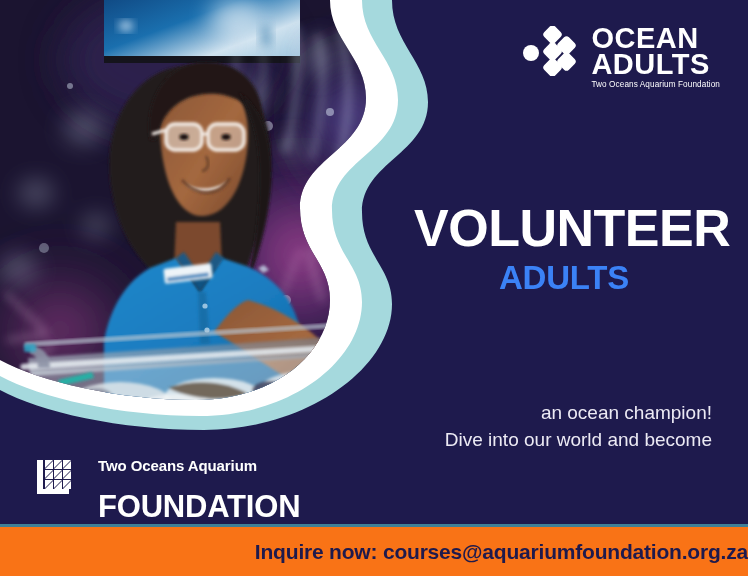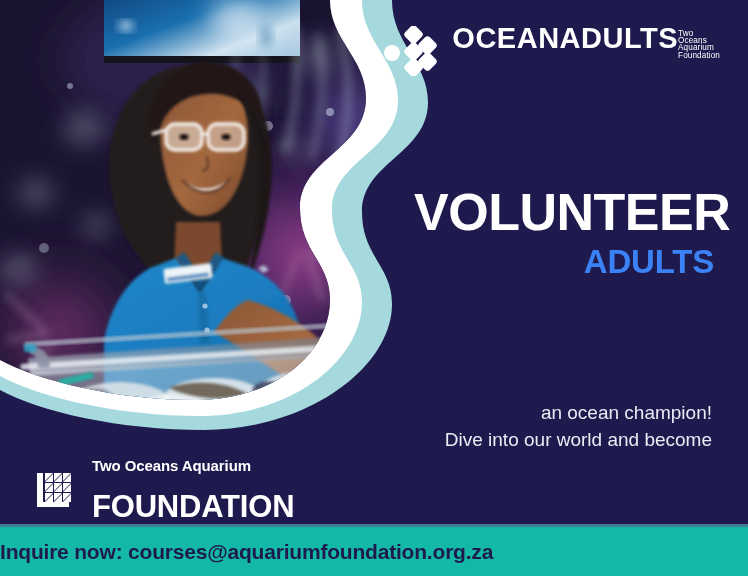--- a/index.html
+++ b/index.html
@@ -24,36 +24,36 @@
   .right-col{
     position:absolute;right:0;top:0;width:360px;height:524px;
   }
 
   
   .oc-logo{
     position:absolute;right:28px;top:26px;
     display:flex;align-items:flex-start;gap:12px;
   }
   .oc-mark{width:56px;height:50px;flex:none;}
-  .oc-words{display:flex;flex-direction:row;line-height:.88;}
+  .oc-words{display:flex;flex-direction:column;line-height:.88;}
   .oc-ocean,.oc-campus{
     color:#ffffff;font-weight:700;letter-spacing:.5px;
     font-family:"Liberation Sans",sans-serif;
   }
   .oc-ocean{font-size:29px;}
   .oc-campus{font-size:29px;}
   .oc-sub{
     color:#ffffff;font-size:8.2px;font-weight:400;letter-spacing:.1px;
     margin-top:4px;
   }
 
   
   .headline{
-    position:absolute;right:34px;top:188px;
-    text-align:right;width:300px;margin-left:9px;
+    position:absolute;right:34px;top:204px;
+    text-align:center;width:300px;margin-left:9px;
   }
   .h-line{
     display:block;color:#ffffff;font-weight:700;
     font-size:52px;line-height:.96;letter-spacing:-.5px;
   }
   .h-sub{
     display:block;color:#3b82f6;font-weight:700;
     font-size:33px;line-height:1.12;letter-spacing:-.2px;margin-top:6px;
   }
 
@@ -61,35 +61,35 @@
   .tagline{
     position:absolute;right:36px;top:400px;width:320px;
     text-align:right;color:#eceaf4;
     font-size:19px;line-height:1.42;font-weight:400;
   }
   .tagline span{display:block;}
 
   
   .fnd-logo{
     position:absolute;left:36px;top:458px;
-    display:flex;align-items:center;gap:18px;
+    display:flex;gap:24px;
   }
   .fnd-mark{width:38px;height:38px;flex:none;}
   .fnd-words{display:flex;flex-direction:column;line-height:1;}
   .fnd-top{color:#fff;font-size:15px;font-weight:700;letter-spacing:-.1px;}
   .fnd-bot{color:#fff;font-size:31px;font-weight:700;letter-spacing:-.2px;margin-top:18px;}
 
   
   .rule{
     position:absolute;left:0;top:524px;width:748px;height:3px;
     background:#3f7f96;
   }
   .bottom-bar{
     position:absolute;left:0;top:527px;width:748px;height:49px;
-    background:#14b8a6;display:flex;align-items:center;justify-content:flex-start;
+    background:#f97316;display:flex;align-items:center;justify-content:flex-end;
   }
   .bottom-text{
     color:#1e1a4d;font-size:21px;font-weight:700;letter-spacing:-.2px;
   }
 </style>
 </head>
 <body>
 
 <div class="poster">
 

